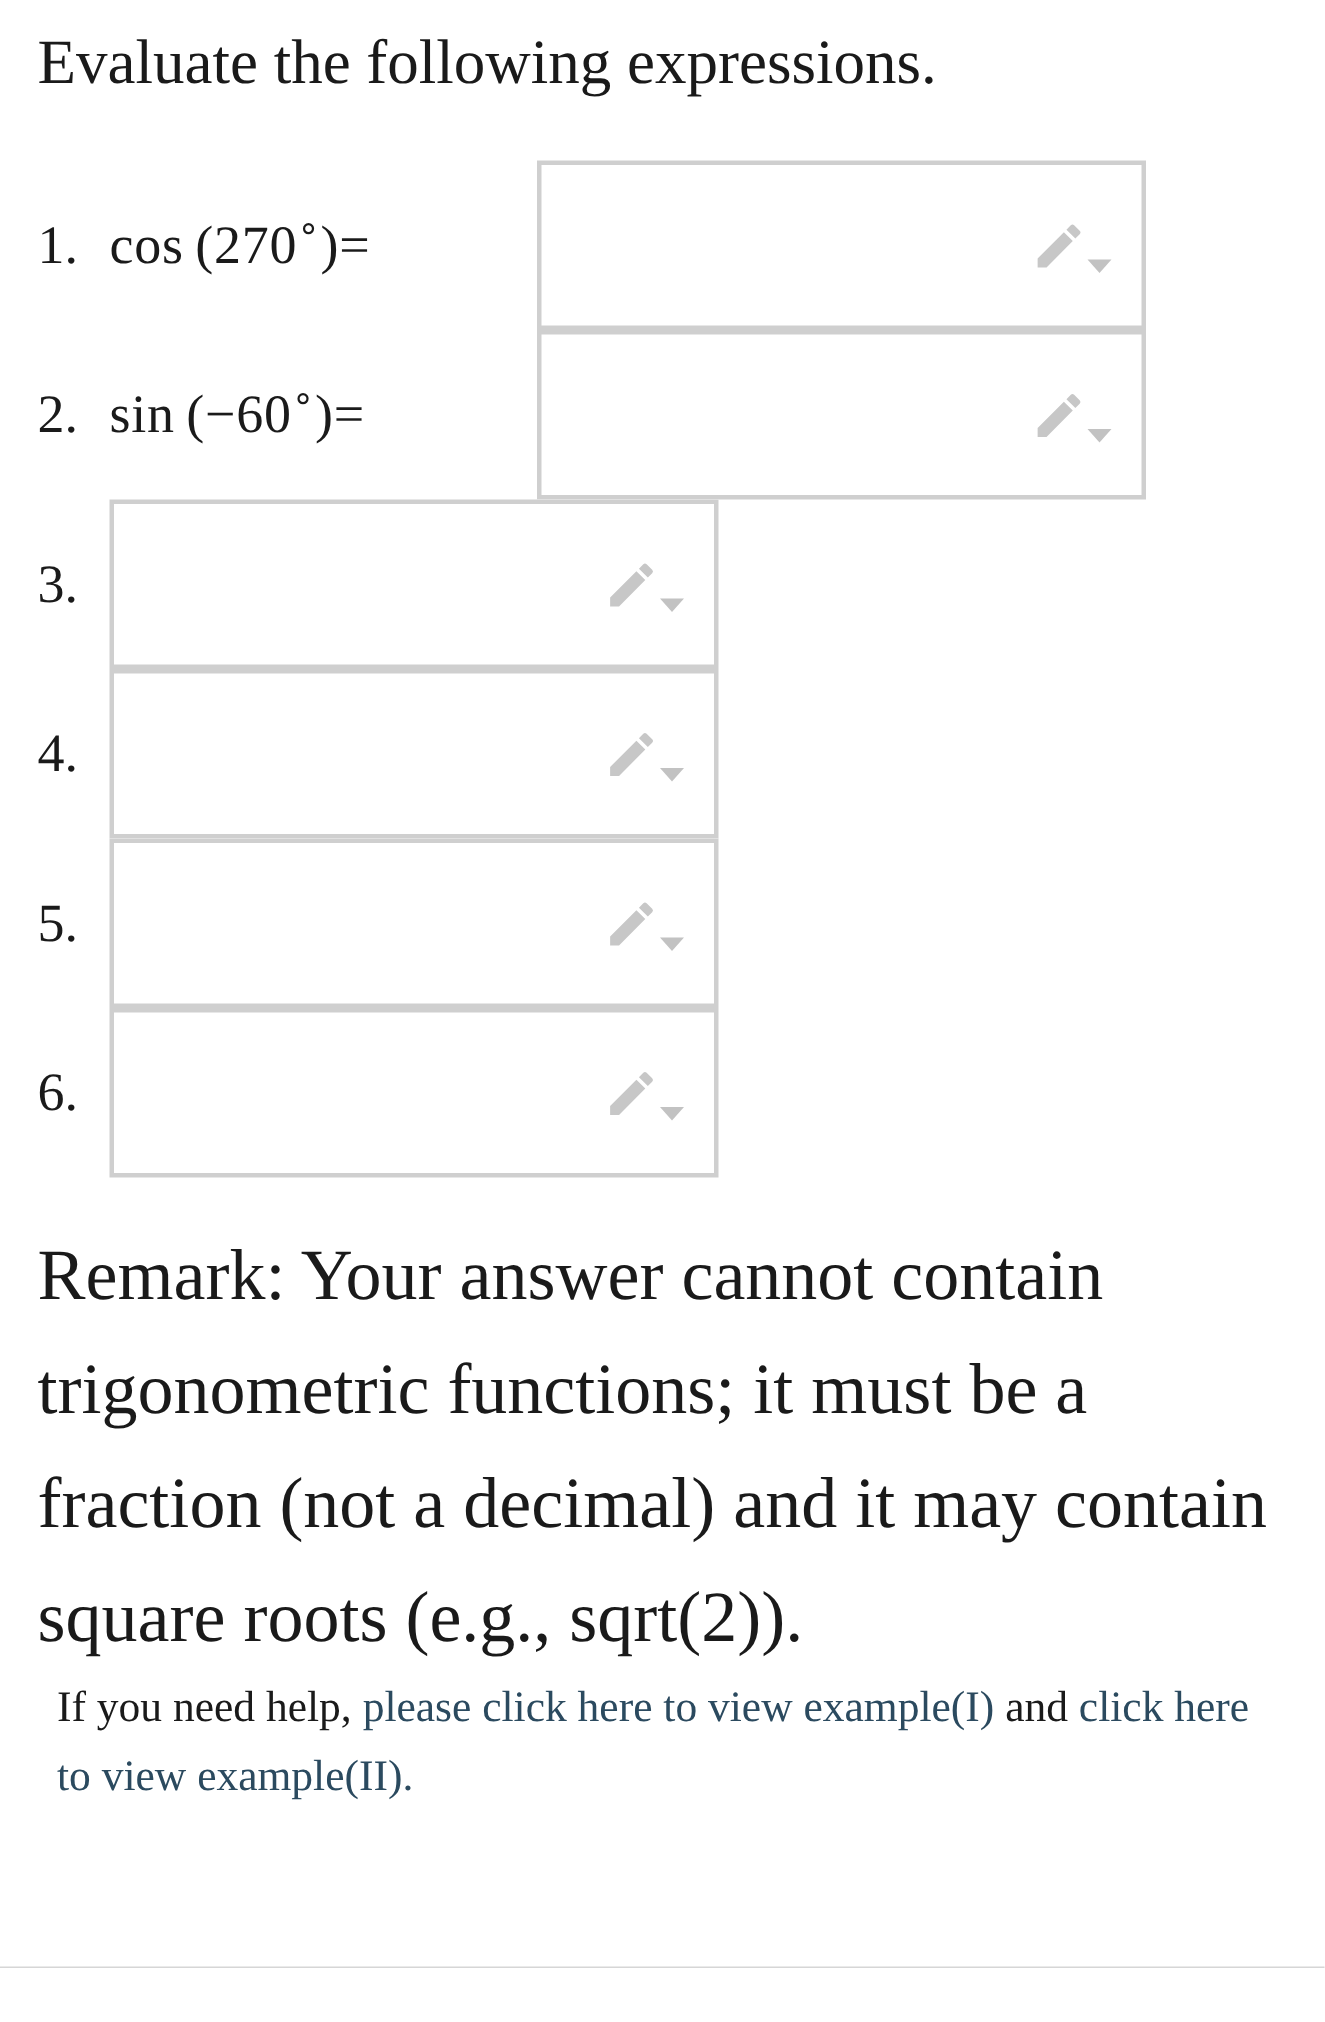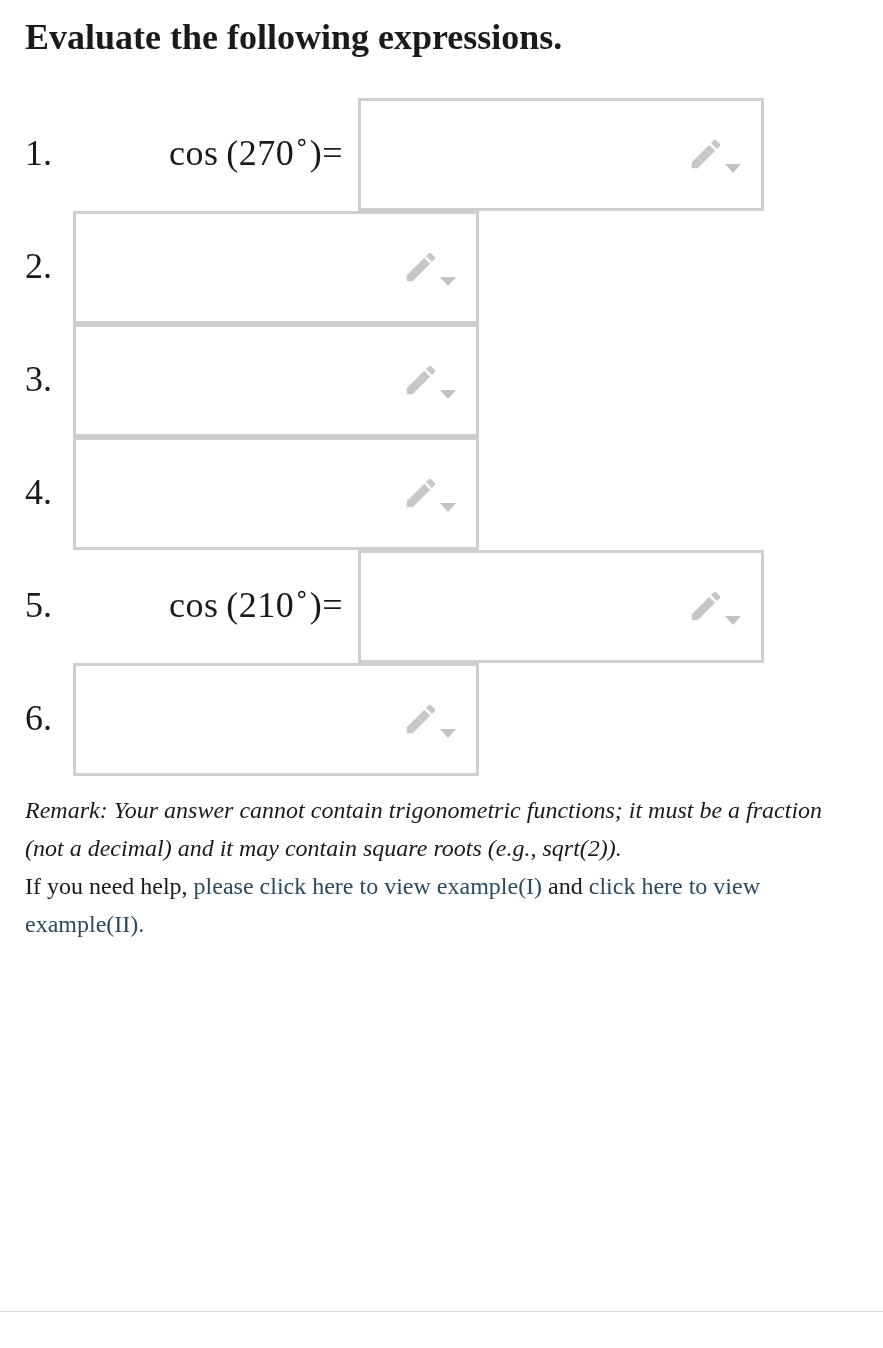--- a/index.html
+++ b/index.html
@@ -11,40 +11,38 @@
       font-family: Georgia, 'Times New Roman', serif;
       background: #ffffff;
       width: 883px;
       padding: 10px 25px 40px 25px;
       color: #1a1a1a;
       font-size: 36px;
       line-height: 1.55;
     }
     .instruction {
       margin-bottom: 32px;
-      font-size: 36px;
-      font-weight: bold;
+      font-size: 42px;
     }
     .items {
       margin-bottom: 8px;
     }
     .item-row {
       display: flex;
       align-items: center;
       height: 113px;
     }
     .item-num {
       font-size: 36px;
       font-weight: 400;
       width: 48px;
       flex-shrink: 0;
     }
     .item-label {
       font-size: 36px;
-      text-align: right;
       flex: 0 0 auto;
       width: 285px;
       padding-right: 15px;
       letter-spacing: 0.5px;
     }
     .item-label .fn {
       font-family: Georgia, serif;
     }
     .deg {
       font-size: 24px;
@@ -91,28 +89,28 @@
       width: 0;
       height: 0;
       border-left: 8px solid transparent;
       border-right: 8px solid transparent;
       border-top: 9px solid #c2c2c2;
       position: relative;
       top: 14px;
       left: -2px;
     }
     .remark {
-      font-size: 24px;
-      margin-top: 16px;
+      font-size: 48px;
+      margin-top: 28px;
       line-height: 1.58;
-      font-style: italic;
     }
     .help-line {
-      font-size: 24px;
+      font-size: 29px;
       line-height: 1.58;
+      margin-left: 13px;
     }
     .help-link {
       color: #2b4a5f;
       text-decoration: none;
     }
     .bottom-rule {
       position: fixed;
       left: 0;
       bottom: 36px;
       width: 883px;
@@ -136,20 +134,21 @@
         <svg class="pencil-svg" viewBox="0 0 24 24">
             <path d="M3 17.25V21h3.75L17.81 9.94l-3.75-3.75L3 17.25zM20.71 7.04a1 1 0 0 0 0-1.41l-2.34-2.34a1 1 0 0 0-1.41 0l-1.83 1.83 3.75 3.75 1.83-1.83z"></path>
           </svg>
         <span class="dropdown-arrow"></span>
       </span>
     </div>
   </div>
 
   <div class="item-row">
     <div class="item-num">2.</div>
+    <div class="item-label"><span class="fn">sin</span> (−60<span class="deg">∘</span>)=</div>
     <div class="input-box">
       <input type="text" value="" style="">
       <span class="pencil-icon">
         <svg class="pencil-svg" viewBox="0 0 24 24">
             <path d="M3 17.25V21h3.75L17.81 9.94l-3.75-3.75L3 17.25zM20.71 7.04a1 1 0 0 0 0-1.41l-2.34-2.34a1 1 0 0 0-1.41 0l-1.83 1.83 3.75 3.75 1.83-1.83z"></path>
           </svg>
         <span class="dropdown-arrow"></span>
       </span>
     </div>
   </div>
@@ -175,21 +174,20 @@
         <svg class="pencil-svg" viewBox="0 0 24 24">
             <path d="M3 17.25V21h3.75L17.81 9.94l-3.75-3.75L3 17.25zM20.71 7.04a1 1 0 0 0 0-1.41l-2.34-2.34a1 1 0 0 0-1.41 0l-1.83 1.83 3.75 3.75 1.83-1.83z"></path>
           </svg>
         <span class="dropdown-arrow"></span>
       </span>
     </div>
   </div>
 
   <div class="item-row">
     <div class="item-num">5.</div>
-    <div class="item-label"><span class="fn">cos</span> (210<span class="deg">∘</span>)=</div>
     <div class="input-box">
       <input type="text" value="" style="">
       <span class="pencil-icon">
         <svg class="pencil-svg" viewBox="0 0 24 24">
             <path d="M3 17.25V21h3.75L17.81 9.94l-3.75-3.75L3 17.25zM20.71 7.04a1 1 0 0 0 0-1.41l-2.34-2.34a1 1 0 0 0-1.41 0l-1.83 1.83 3.75 3.75 1.83-1.83z"></path>
           </svg>
         <span class="dropdown-arrow"></span>
       </span>
     </div>
   </div>

